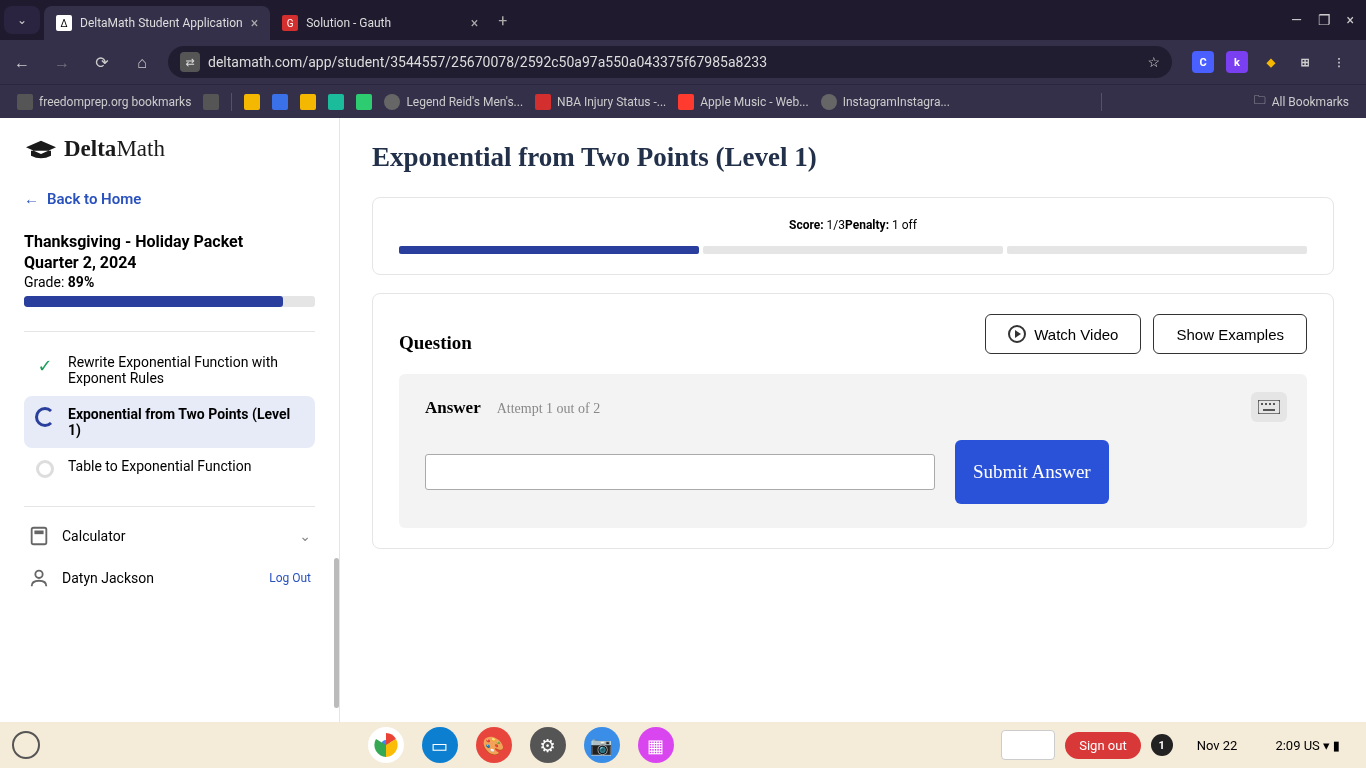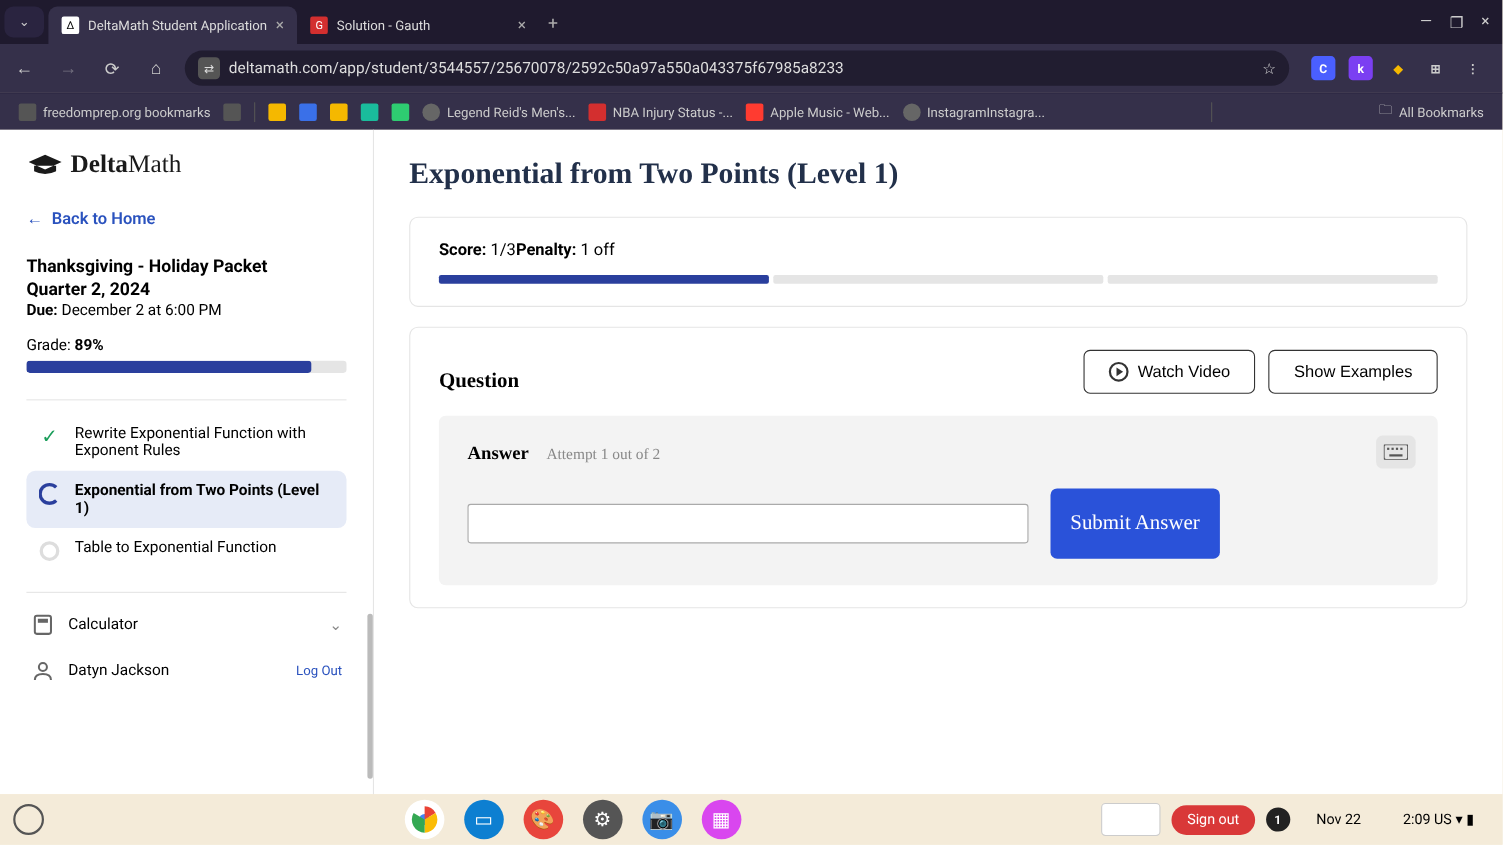--- a/index.html
+++ b/index.html
@@ -53,21 +53,21 @@
 .sidebar-bottom { margin-top: 16px; border-top: 1px solid #e5e5e5; padding-top: 8px; }
 .sb-row { display: flex; align-items: center; gap: 12px; padding: 10px 4px; font-size: 14px; }
 .sb-icon { width: 22px; height: 22px; color: #666; }
 .chev { margin-left: auto; color: #888; }
 .logout { margin-left: auto; color: #2a52be; font-size: 12px; }
 .scroll-hint { position:absolute; right:0; top:440px; width:5px; height:150px; background:#bbb; border-radius:3px; }
 
 .main { flex: 1; padding: 24px 32px; overflow-y: auto; position: relative; }
 .page-title { font-family: Georgia, serif; font-size: 27px; font-weight: 700; color: #22304a; margin-bottom: 24px; }
 .card { border: 1px solid #e5e5e5; border-radius: 8px; padding: 20px 26px; margin-bottom: 18px; background: #fff; }
-.score-row { display: flex; font-size: 15px; }
+.score-row { display: flex; font-size: 12px; justify-content: center; }
 .score-label { font-weight: 700; }
 .prog-bar { display: flex; gap: 4px; margin-top: 14px; }
 .prog-seg { flex: 1; height: 8px; background: #e5e5e5; border-radius: 2px; }
 .prog-seg.fill { background: #2a3f9d; }
 
 .q-header { display: flex; align-items: flex-end; margin-bottom: 20px; }
 .q-label { font-family: Georgia, serif; font-size: 19px; font-weight: 700; }
 .q-btns { margin-left: auto; display: flex; gap: 12px; }
 .q-btn { border: 1.5px solid #333; background: #fff; padding: 10px 22px; border-radius: 6px; font-size: 15px; display: flex; align-items: center; gap: 8px; }
 .play-icon { width: 18px; height: 18px; border: 2px solid #333; border-radius: 50%; display:flex; align-items:center; justify-content:center; }
@@ -184,24 +184,20 @@
           <path d="M20 2 L38 10 L20 18 L2 10 Z M8 14 L8 20 Q20 26 32 20 L32 14" fill="#1a1a1a"></path>
         </svg>
       <span><b>Delta</b><span>Math</span></span>
     </div>
     <div class="back-home">
       <span>←</span>
       <span>Back to Home</span>
     </div>
     <div class="assignment-title">Thanksgiving - Holiday Packet</div>
     <div class="assignment-title">Quarter 2, 2024</div>
-    <div class="due">
-      <span class="due-label">Due:</span>
-      <span>December 2 at 6:00 PM</span>
-    </div>
     <div class="grade">
       <span class="grade-label">Grade:</span>
       <span class="grade-val">89%</span>
     </div>
     <div class="grade-bar">
         <div class="grade-fill" style="width:89%"></div>
       </div>
     <div class="skill-divider"></div>
 
     <div class="skill">

